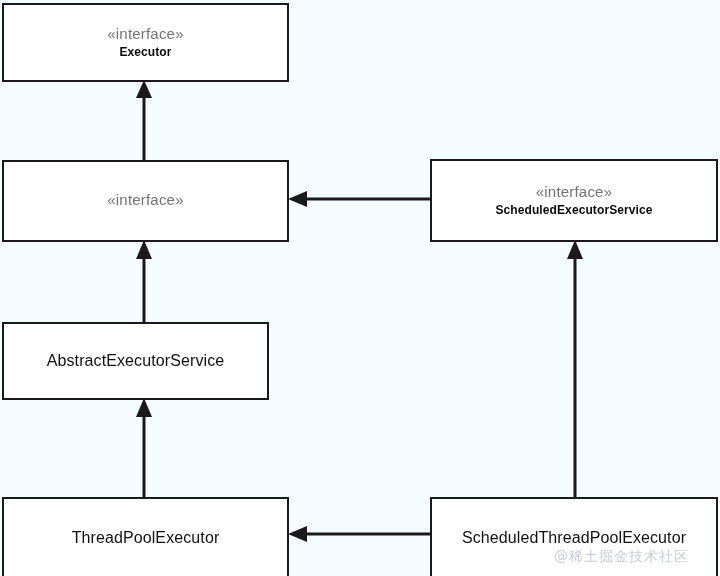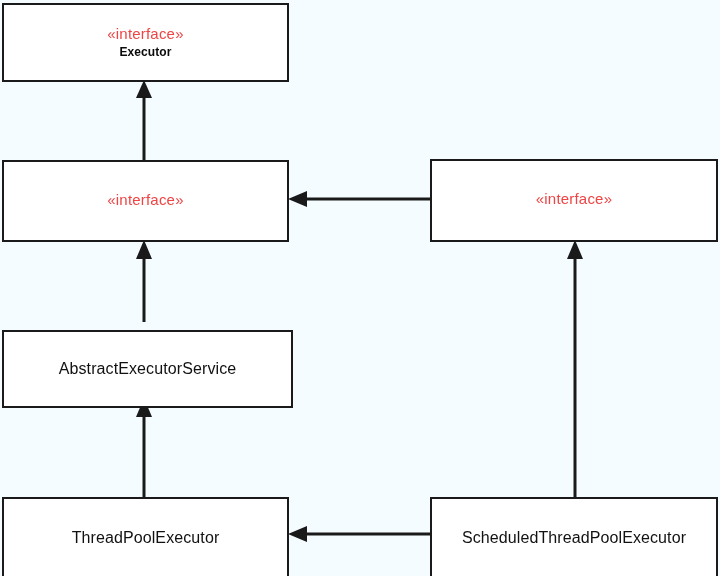--- a/index.html
+++ b/index.html
@@ -37,40 +37,40 @@
     flex-direction: column;
     align-items: center;
     justify-content: center;
     z-index: 2;
     text-align: center;
     line-height: 1.25;
   }
   .stereotype {
     font-size: 15px;
     font-weight: normal;
-    color: #ef4444;
+    color: #737373;
     letter-spacing: 0.2px;
     margin-bottom: 2px;
   }
   .cls-name-bold {
     font-size: 12px;
     font-weight: bold;
     color: #0a0a0a;
     letter-spacing: 0.1px;
   }
   .cls-name-plain {
     font-size: 16px;
     font-weight: normal;
     color: #111111;
     letter-spacing: 0.1px;
   }
   
   #box-executor        { left: 2px;   top: 3px;   width: 287px; height: 79px; }
   #box-executorservice { left: 2px;   top: 160px; width: 287px; height: 82px; }
-  #box-abstract        { left: 2px;   top: 322px; width: 291px; height: 78px; margin-top: 8px; }
+  #box-abstract        { left: 2px;   top: 322px; width: 267px; height: 78px; }
   #box-threadpool      { left: 2px;   top: 497px; width: 287px; height: 82px; }
   #box-schedsvc        { left: 430px; top: 159px; width: 288px; height: 83px; }
   #box-schedpool       { left: 430px; top: 497px; width: 288px; height: 82px; }
 
   #watermark {
     position: absolute;
     left: 554px;
     top: 548px;
     z-index: 3;
     font-size: 14px;
@@ -131,20 +131,22 @@
   <div class="uml-box" id="box-abstract">
     <div class="cls-name-plain">AbstractExecutorService</div>
   </div>
 
   <div class="uml-box" id="box-threadpool">
     <div class="cls-name-plain">ThreadPoolExecutor</div>
   </div>
 
   <div class="uml-box" id="box-schedsvc">
     <div class="stereotype">«interface»</div>
+    <div class="cls-name-bold">ScheduledExecutorService</div>
   </div>
 
   <div class="uml-box" id="box-schedpool">
     <div class="cls-name-plain">ScheduledThreadPoolExecutor</div>
   </div>
 
+  <div id="watermark">@稀土掘金技术社区</div>
 
 </div>
 
 </body></html>

